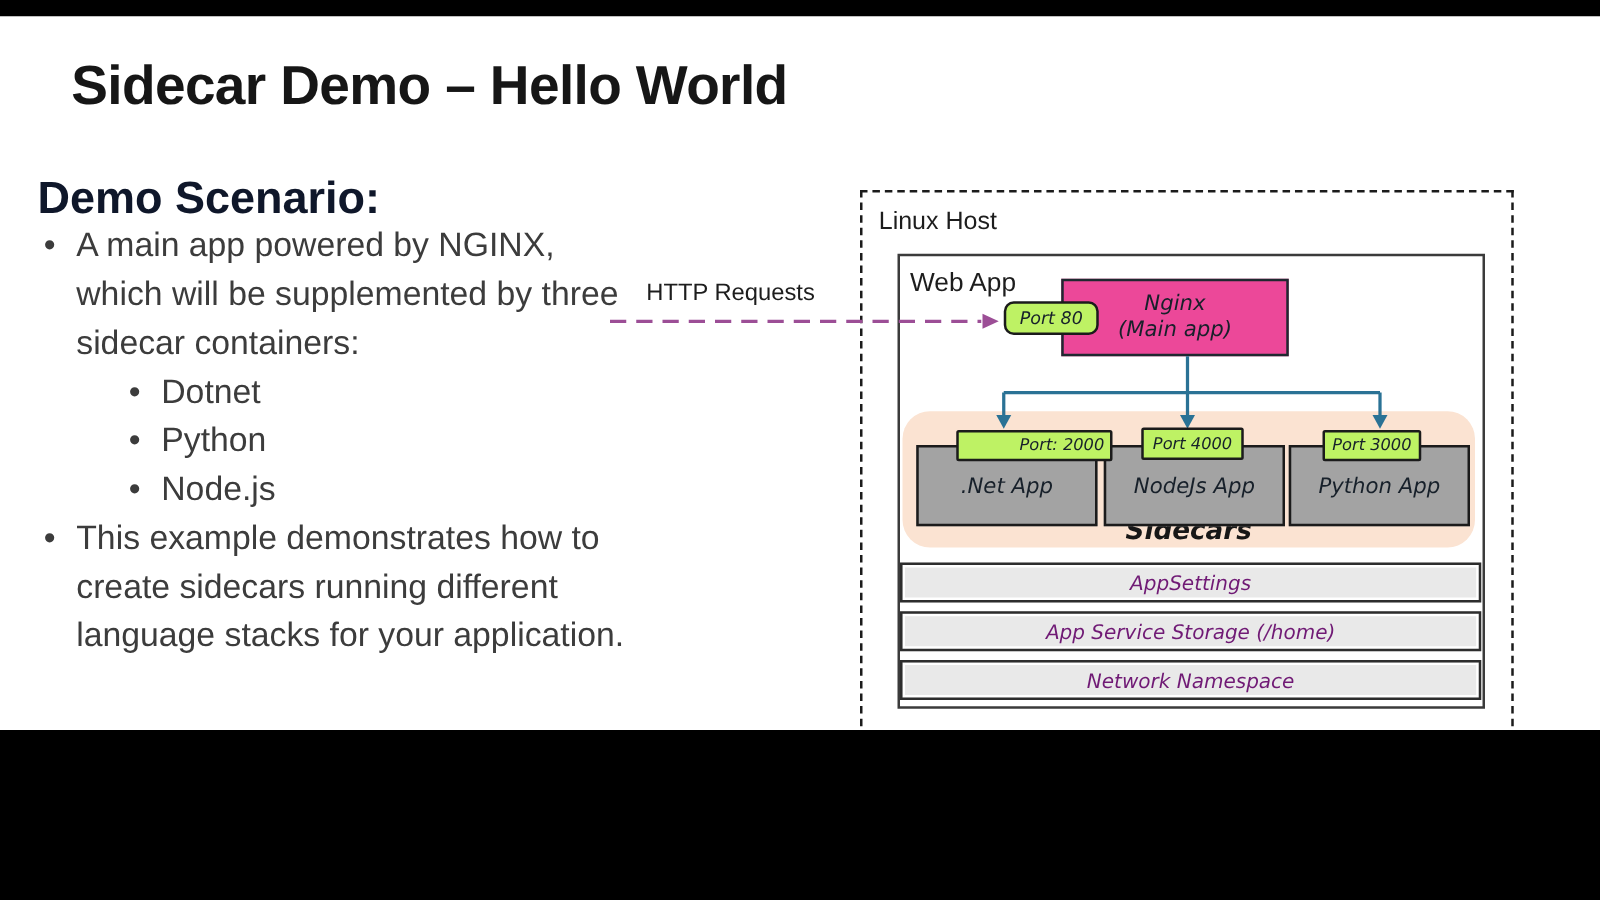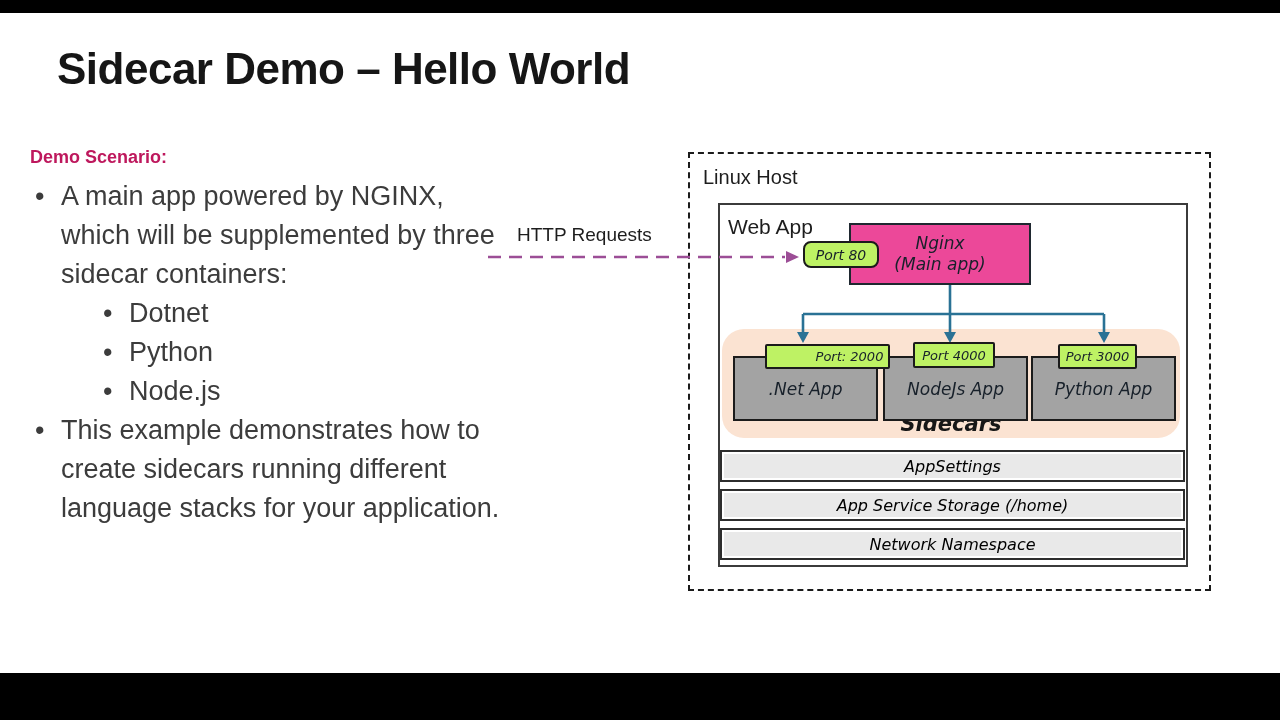--- a/index.html
+++ b/index.html
@@ -1,30 +1,30 @@
 <!DOCTYPE html>
 <html><head>
 <meta charset="utf-8">
 <style>
   html,body{margin:0;padding:0;background:#000;}
   .stage{
-    position:relative;width:1280px;height:673px;background:#ffffff;
+    position:relative;width:1280px;height:584px;background:#ffffff;
     overflow:hidden;font-family:"Liberation Sans",sans-serif;
   }
   .letterbox{position:absolute;left:0;width:1280px;height:13px;background:#000000;}
   .letterbox.top{top:0;}
   .letterbox.bottom{top:707px;}
 
   
   .page-title{
     position:absolute;left:57px;top:44px;margin:0;
     font-size:44px;font-weight:700;letter-spacing:-0.5px;color:#161616;
   }
   .scenario{position:absolute;left:30px;top:138px;width:482px;color:#3c3c3c;}
-  .scenario h2{margin:0;font-size:18px;font-weight:700;color:#be185d;line-height:39px;}
+  .scenario h2{margin:0;font-size:36px;font-weight:700;color:#0f172a;line-height:39px;}
   .scenario ul{margin:0;padding:0;list-style:none;}
   .scenario li{position:relative;font-size:27px;line-height:39px;}
   .l1 > li{padding-left:31px;}
   .l1 > li > .blt{position:absolute;left:5px;}
   .l2{margin:0;}
   .l2 > li{padding-left:68px;}
   .l2 > li > .blt{position:absolute;left:42px;}
 
   
   .http-label{position:absolute;left:517px;top:224px;font-size:19px;color:#1d1d1d;}
@@ -75,21 +75,21 @@
   }
   .app-dotnet{left:733px;}
   .app-node{left:883px;}
   .app-python{left:1031px;}
 
   .layer-bar{
     position:absolute;left:720px;width:461px;height:28px;
     background:#e9e9e9;border:2px solid #2d2d2d;
     box-shadow:inset 0 0 0 2px #ffffff;
     display:flex;align-items:center;justify-content:center;
-    font-size:16px;color:#000000;
+    font-size:16px;color:#701a75;
   }
   .layer-0{top:450px;}
   .layer-1{top:489px;}
   .layer-2{top:528px;}
 
   .connectors{position:absolute;left:0;top:0;width:1280px;height:720px;pointer-events:none;}
 </style>
 </head>
 <body>
 

